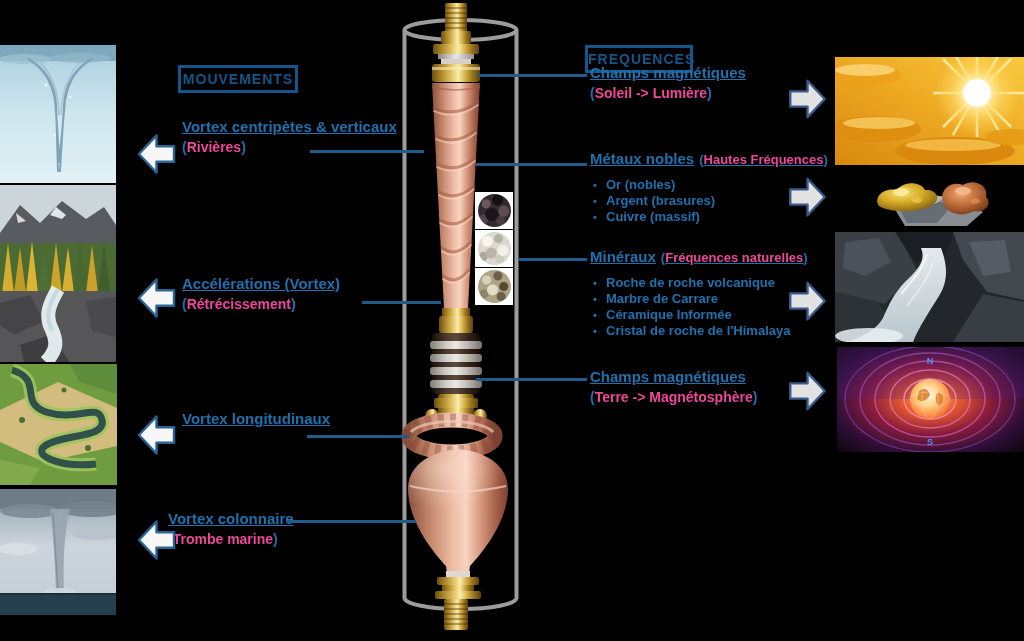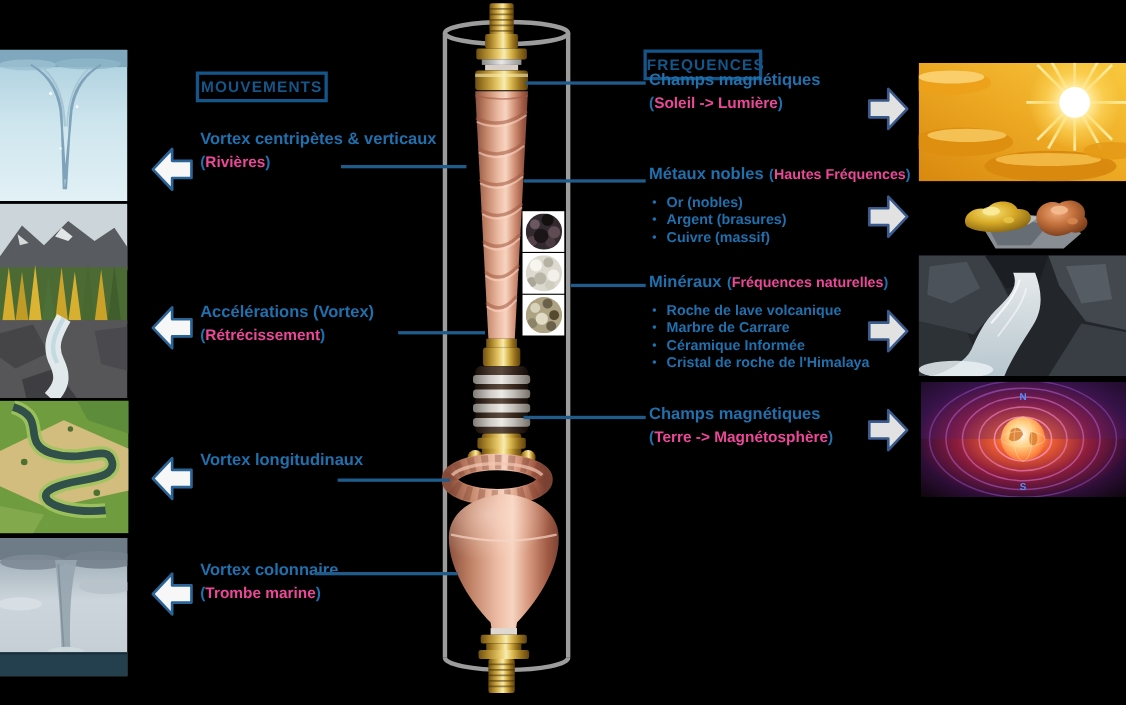--- a/index.html
+++ b/index.html
@@ -6,21 +6,21 @@
   body{width:1024px;height:641px;overflow:hidden;font-family:"Liberation Sans",sans-serif;}
   #stage{position:relative;width:1024px;height:641px;background:#000;}
   .abs{position:absolute;}
   .photo{position:absolute;overflow:hidden;}
   .photo svg{display:block;}
 
   .hdr{position:absolute;border:3px solid #15568A;color:#15568A;font-weight:bold;
        font-size:14px;letter-spacing:1px;text-align:center;line-height:22px;background:transparent;}
 
   .lblock{position:absolute;}
-  .ltitle{font-size:15px;font-weight:bold;color:#2070AD;line-height:21px;white-space:nowrap;}
+  .ltitle{font-size:15px;font-weight:bold;color:#2070AD;line-height:21px;white-space:nowrap;text-decoration:underline;}
   .lsub{font-size:14px;font-weight:bold;line-height:21px;white-space:nowrap;}
   .paren{color:#2070AD;}
   .red{color:#ec4899;}
   .qual{font-size:13px;}
   .qualgap{margin-left:5px;}
   .list{margin-top:7px;}
   .item{display:flex;font-size:13px;font-weight:bold;color:#2070AD;line-height:16px;white-space:nowrap;}
   .bullet{width:13px;margin-left:3px;font-size:11px;color:#2070AD;}
 
   .cline{position:absolute;height:3px;background:#1F5C8B;z-index:6;}
@@ -150,21 +150,21 @@
     <div class="ltitle">Vortex centripètes &amp; verticaux</div>
     <div class="lsub"><span class="paren">(</span><span class="red">Rivières</span><span class="paren">)</span></div>
   </div>
   <div class="lblock" style="left:182px;top:273px;">
     <div class="ltitle">Accélérations (Vortex)</div>
     <div class="lsub"><span class="paren">(</span><span class="red">Rétrécissement</span><span class="paren">)</span></div>
   </div>
   <div class="lblock" style="left:182px;top:408px;">
     <div class="ltitle">Vortex longitudinaux</div>
   </div>
-  <div class="lblock" style="left:182px;top:508px;">
+  <div class="lblock" style="left:168px;top:508px;">
     <div class="ltitle">Vortex colonnaire</div>
     <div class="lsub"><span class="paren">(</span><span class="red">Trombe marine</span><span class="paren">)</span></div>
   </div>
 
   <div class="arrow" style="left:137px;top:130px;">
     <svg width="39" height="48" viewBox="0 0 40 48">
         <path d="M2,24 L20,5 L20,16 L38,16 L38,32 L20,32 L20,43 Z" fill="#f7f7f7" stroke="#2a6496" stroke-width="2.5" stroke-linejoin="round"></path>
       </svg>
   </div>
   <div class="arrow" style="left:137px;top:274px;">
@@ -339,21 +339,21 @@
     </div>
   </div>
 
   <div class="lblock" style="left:590px;top:246px;">
     <div class="ltitle">
       <span>Minéraux</span><span class="paren qual qualgap">(</span><span class="red qual">Fréquences naturelles</span><span class="paren qual">)</span>
     </div>
     <div class="list">
       <div class="item">
           <span class="bullet">•</span>
-          <span>Roche de lave volcanique</span>
+          <span>Roche de roche volcanique</span>
         </div>
       <div class="item">
           <span class="bullet">•</span>
           <span>Marbre de Carrare</span>
         </div>
       <div class="item">
           <span class="bullet">•</span>
           <span>Céramique Informée</span>
         </div>
       <div class="item">

